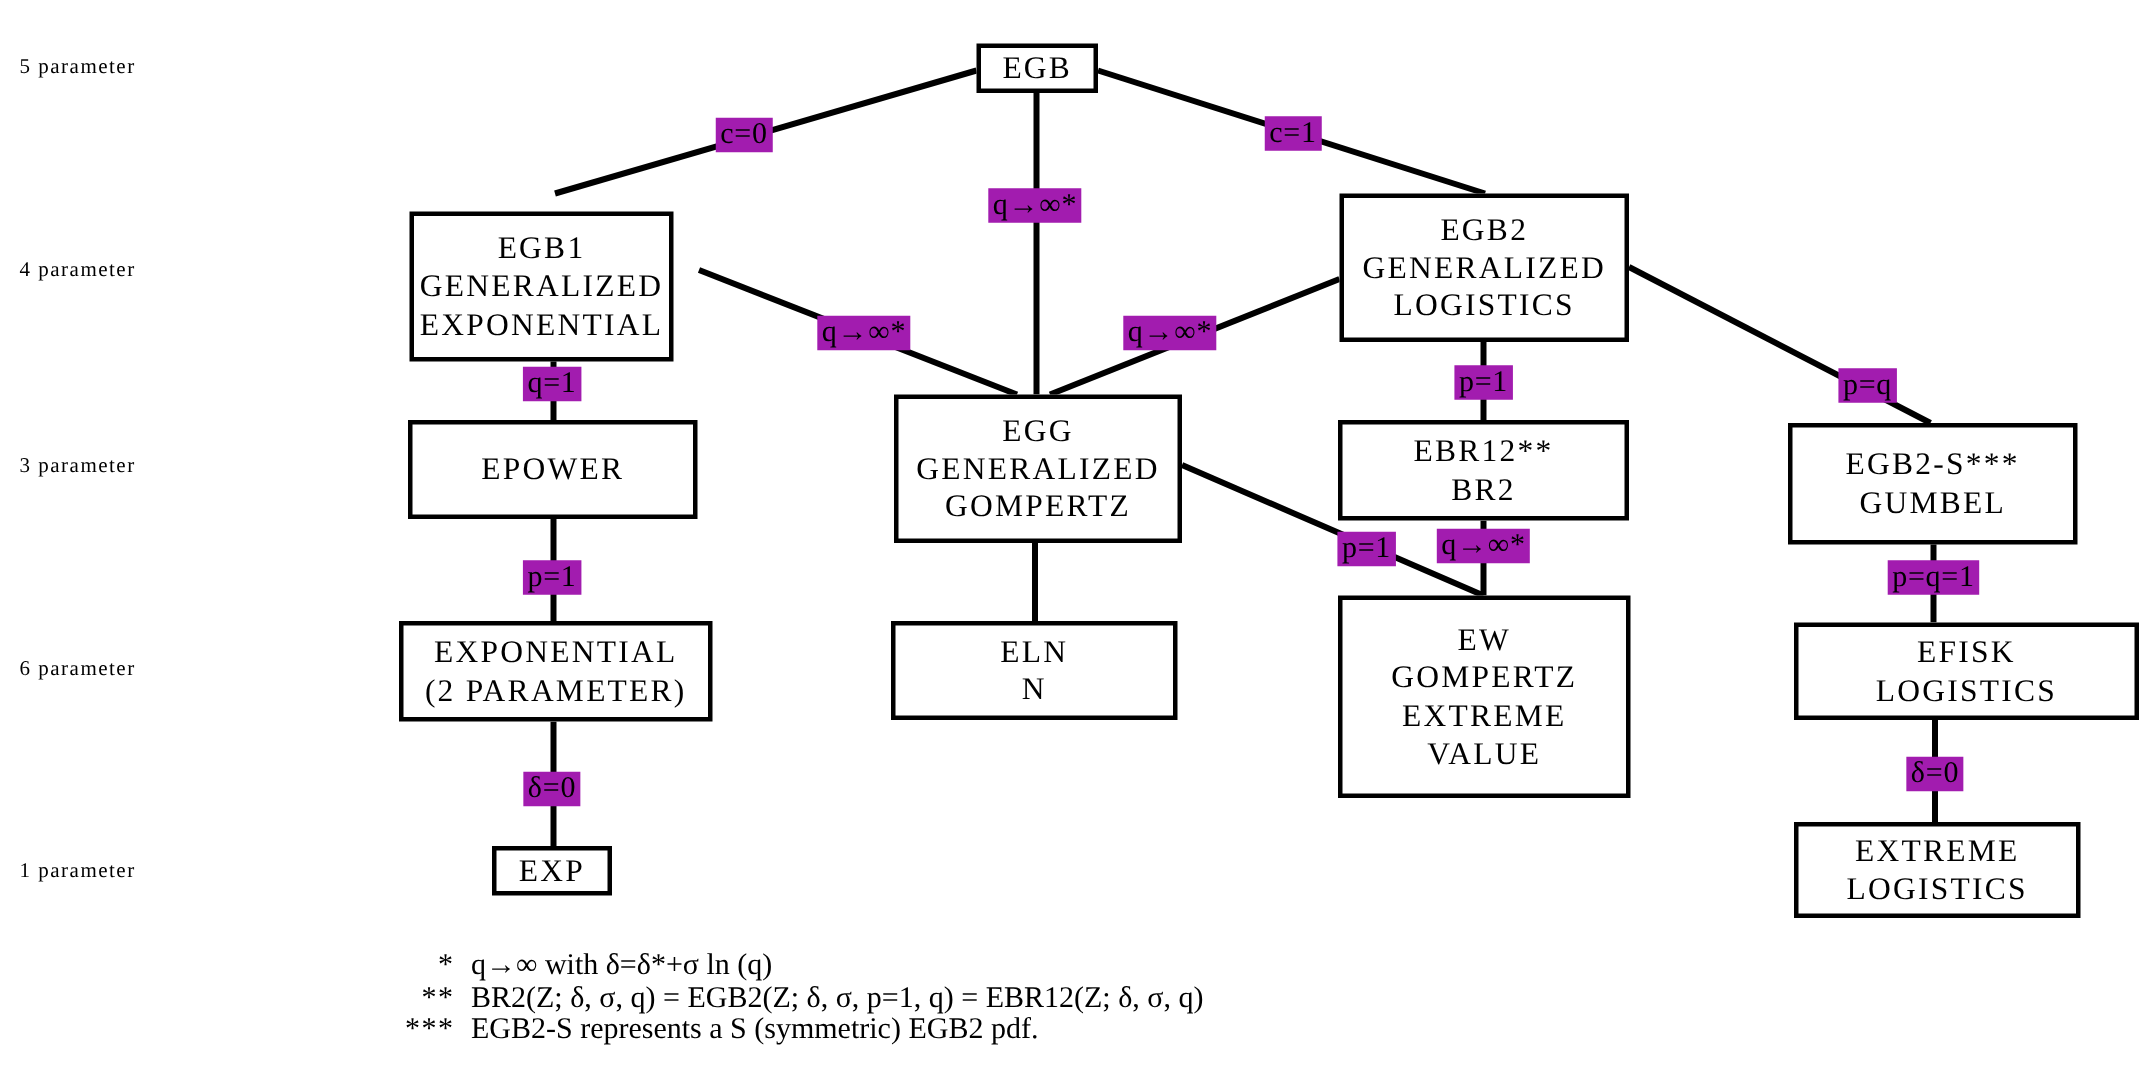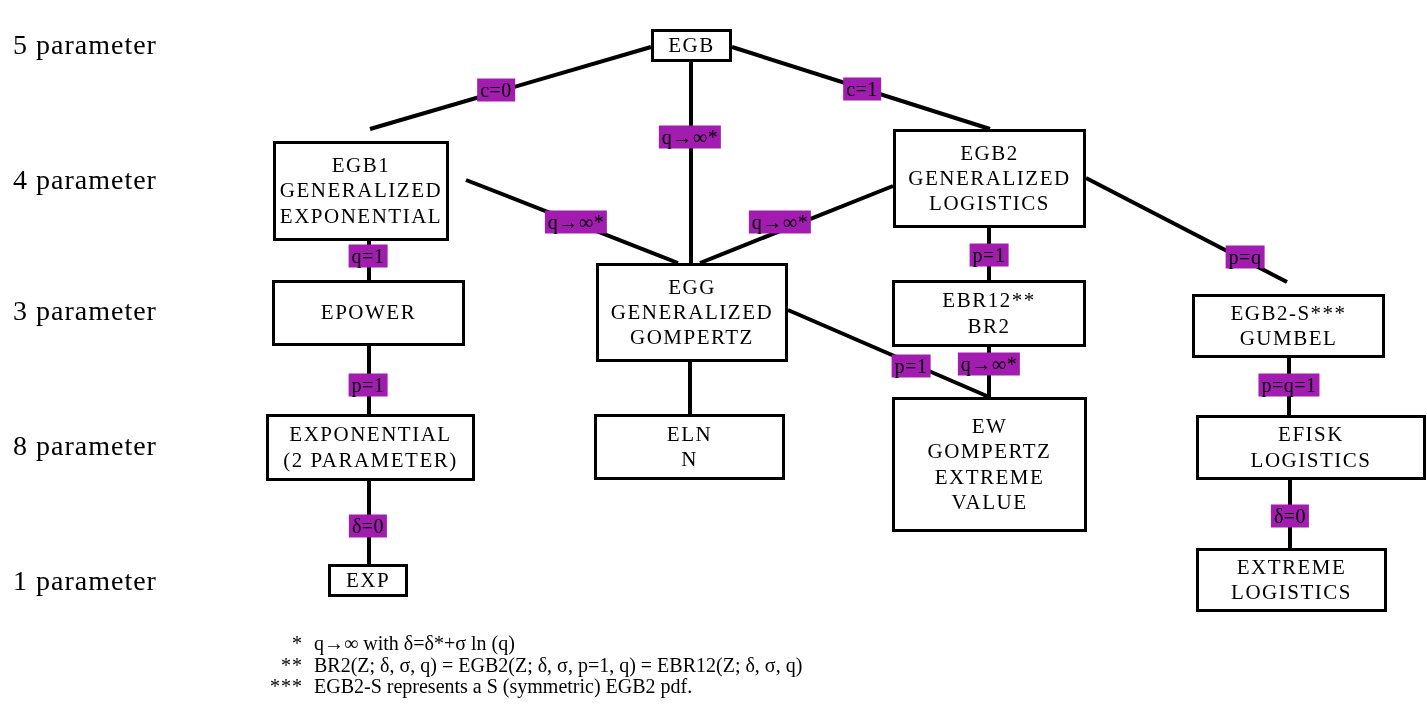--- a/index.html
+++ b/index.html
@@ -30,21 +30,21 @@
     align-items: center;
     justify-content: center;
     text-align: center;
     font-size: 21px;
     line-height: 1.2;
     letter-spacing: 1.5px;
     white-space: nowrap;
   }
   .row-label {
     position: absolute;
-    font-size: 28px;
+    font-size: 14px;
     letter-spacing: 1px;
     transform: translateY(-52%);
     white-space: nowrap;
   }
   .edge-label {
     position: absolute;
     transform: translate(-50%, -50%);
     background: #a21caf;
     padding: 0 3px;
     font-size: 20px;
@@ -106,21 +106,21 @@
     </div>
     <div class="footnote-row">
       <span class="footnote-marker">***</span>
       <span class="footnote-text">EGB2-S represents a S (symmetric) EGB2 pdf.</span>
     </div>
   </div>
 
 <div class="row-label" style="left: 13px; top: 46px;">5 parameter</div>
     <div class="row-label" style="left: 13px; top: 181px; text-align: right;">4 parameter</div>
     <div class="row-label" style="left: 13px; top: 312px;">3 parameter</div>
-    <div class="row-label" style="left: 13px; top: 447px;">8 parameter</div>
+    <div class="row-label" style="left: 13px; top: 447px;">6 parameter</div>
     <div class="row-label" style="left: 13px; top: 582px;">1 parameter</div>
     <div class="node" style="left: 651px; top: 29px; width: 81px; height: 33px; font-family: Liberation Serif, serif;">
       <span>EGB</span>
     </div>
     <div class="node" style="left: 273px; top: 141px; width: 176px; height: 100px;">
       <span>EGB1</span>
       <span>GENERALIZED</span>
       <span>EXPONENTIAL</span>
     </div>
     <div class="node" style="left: 893px; top: 129px; width: 193px; height: 99px;">
@@ -133,21 +133,21 @@
       <span>GENERALIZED</span>
       <span>GOMPERTZ</span>
     </div>
     <div class="node" style="left: 272px; top: 280px; width: 193px; height: 66px;">
       <span>EPOWER</span>
     </div>
     <div class="node" style="left: 892px; top: 280px; width: 194px; height: 67px;">
       <span>EBR12**</span>
       <span>BR2</span>
     </div>
-    <div class="node" style="left: 1192px; top: 294px; width: 193px; height: 64px;">
+    <div class="node" style="left: 1192px; top: 282px; width: 193px; height: 81px;">
       <span>EGB2-S***</span>
       <span>GUMBEL</span>
     </div>
     <div class="node" style="left: 266px; top: 414px; width: 209px; height: 67px;">
       <span>EXPONENTIAL</span>
       <span>(2 PARAMETER)</span>
     </div>
     <div class="node" style="left: 594px; top: 414px; width: 191px; height: 66px;">
       <span>ELN</span>
       <span>N</span>

